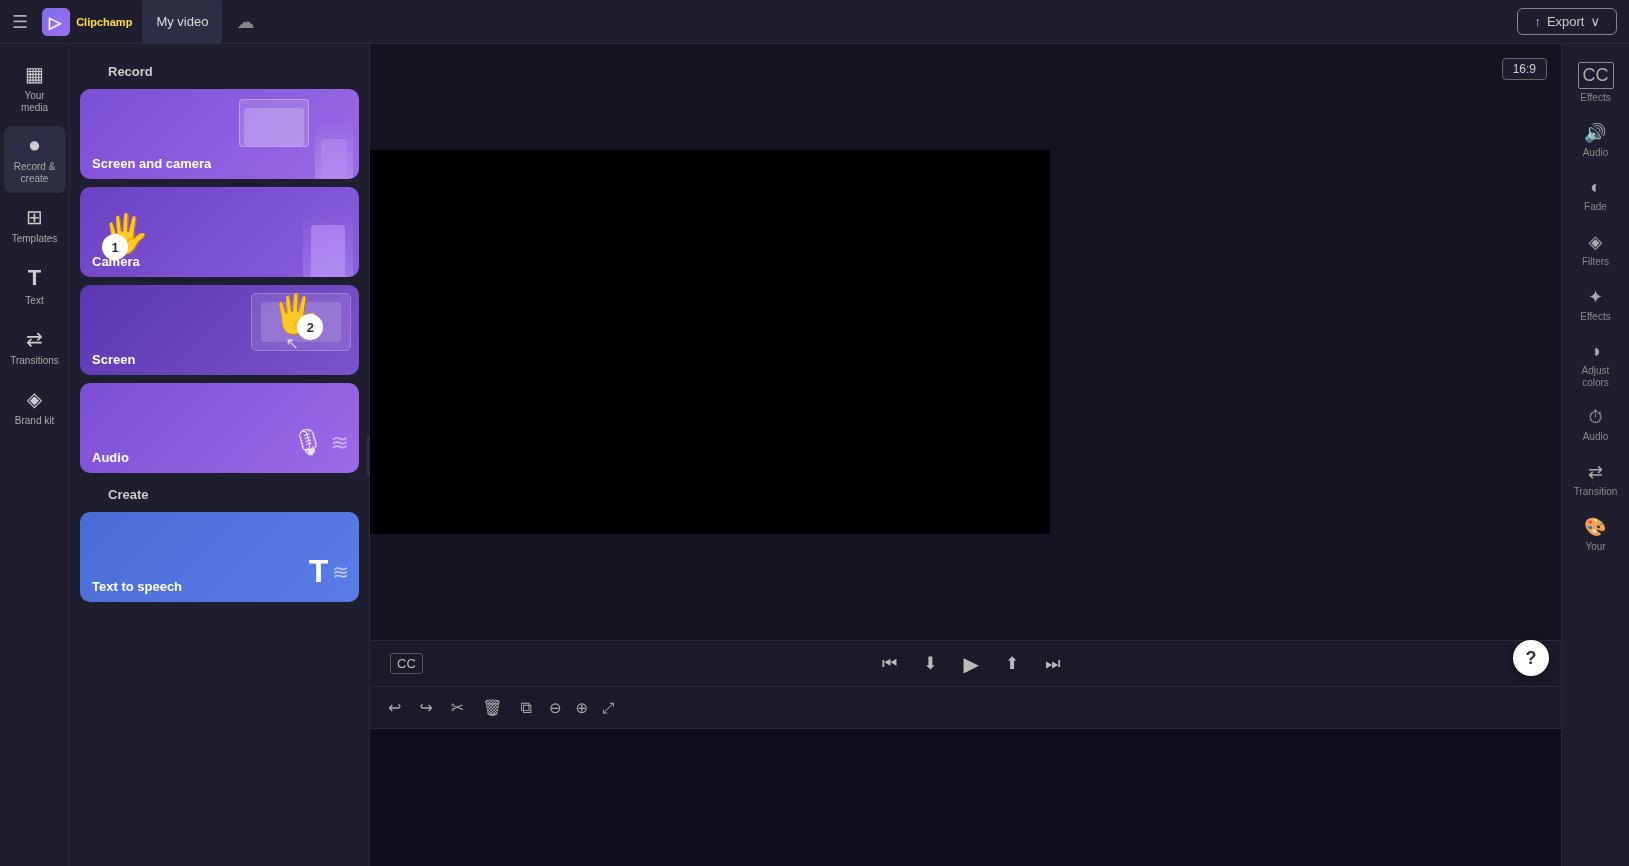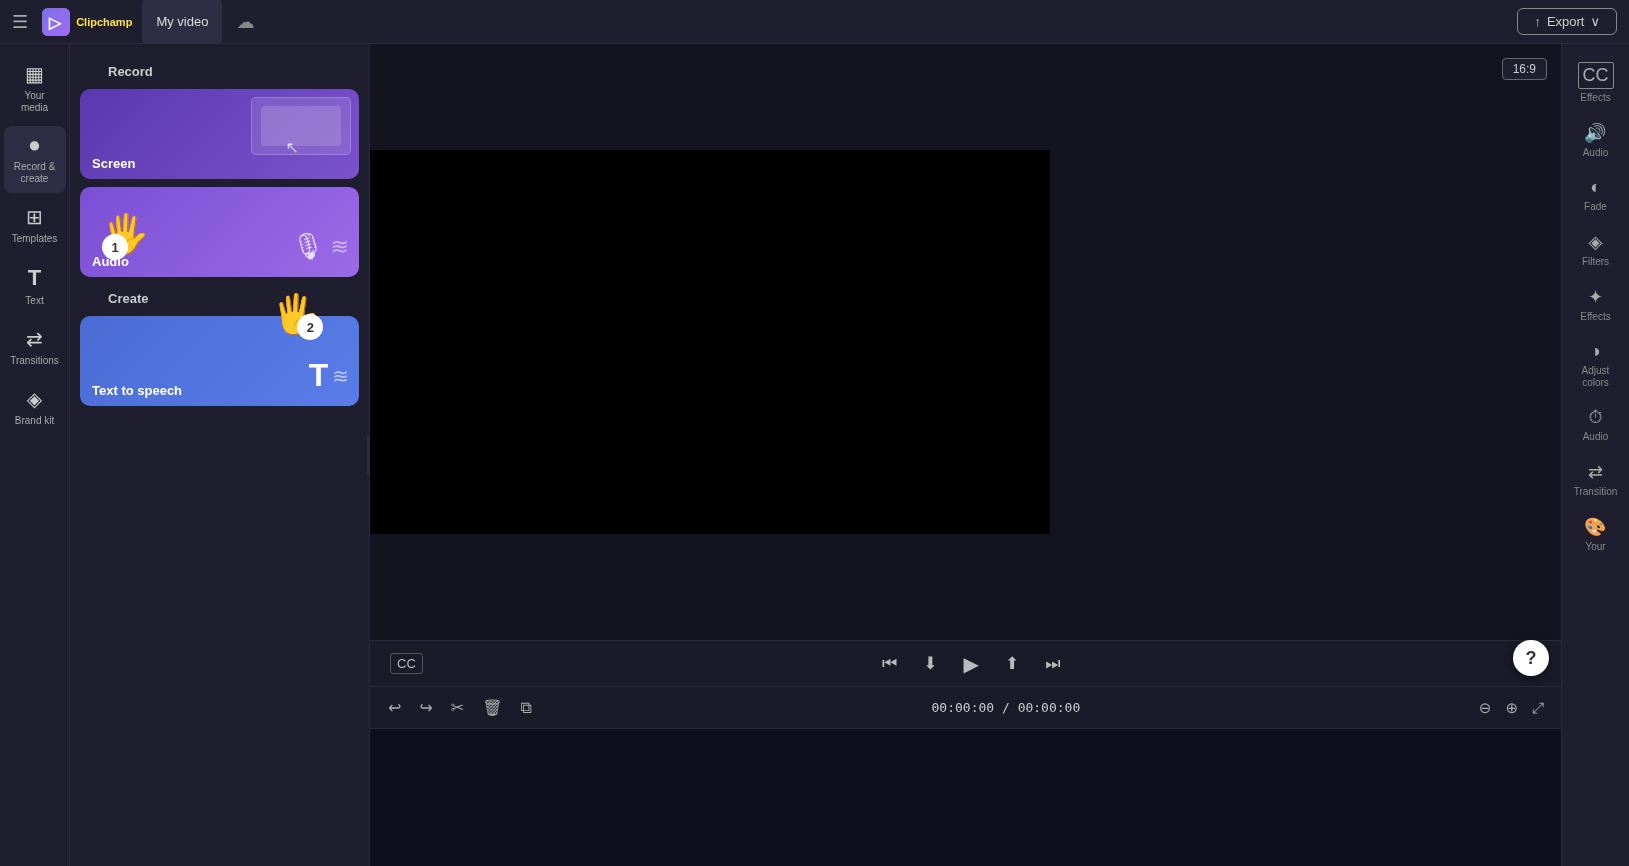--- a/index.html
+++ b/index.html
@@ -432,21 +432,37 @@
       <span class="sidebar-icon">◈</span>
       <span class="sidebar-label">Brand kit</span>
     </div>
   </div>
 
   <div class="panel" style="position:relative;">
 
     <div class="panel-section-title">Record</div>
     <div class="record-cards">
 
-
+      <div class="record-card card-screen-camera" style="height:90px;">
+        <div class="screen-preview" style="top:10px;right:50px;width:70px;height:48px;">
+          <div class="screen-preview-inner"></div>
+        </div>
+
+        <div style="position:absolute;right:6px;bottom:0;width:38px;height:60px;background:linear-gradient(180deg,transparent,rgba(255,255,255,0.2));border-radius:4px 4px 0 0;display:flex;align-items:flex-end;justify-content:center;">
+          <div style="width:26px;height:40px;background:rgba(180,140,240,0.6);border-radius:4px 4px 0 0;"></div>
+        </div>
+        <span class="card-label">Screen and camera</span>
+      </div>
+
+      <div class="record-card card-camera" style="height:90px;">
+        <div style="position:absolute;right:6px;bottom:0;width:50px;height:70px;background:linear-gradient(180deg,transparent,rgba(255,255,255,0.15));border-radius:4px 4px 0 0;display:flex;align-items:flex-end;justify-content:center;">
+          <div style="width:34px;height:52px;background:rgba(200,160,255,0.5);border-radius:4px 4px 0 0;"></div>
+        </div>
+        <span class="card-label">Camera</span>
+      </div>
 
       <div class="record-card card-screen" style="height:90px;">
         <div style="position:absolute;top:8px;right:8px;width:100px;height:58px;background:rgba(255,255,255,0.12);border-radius:5px;border:1px solid rgba(255,255,255,0.2);">
           <div style="width:80px;height:40px;background:rgba(255,255,255,0.15);border-radius:3px;margin:8px auto;"></div>
         </div>
 
         <div style="position:absolute;bottom:22px;right:60px;font-size:16px;color:#fff;opacity:0.7;">↖</div>
         <span class="card-label">Screen</span>
       </div>
 
@@ -507,25 +523,20 @@
       </div>
     </div>
 
     <div class="timeline">
       <div class="timeline-toolbar">
         <button class="tl-btn">↩</button>
         <button class="tl-btn">↪</button>
         <button class="tl-btn">✂</button>
         <button class="tl-btn">🗑</button>
         <button class="tl-btn">⧉</button>
-        <div class="tl-time">
-          <span>00:00:00</span>
-          <span> / </span>
-          <span>00:00:00</span>
-        </div>
         <div class="tl-zoom">
           <button class="tl-zoom-btn">⊖</button>
           <button class="tl-zoom-btn">⊕</button>
           <button class="tl-zoom-btn">⤢</button>
         </div>
       </div>
       <div class="tl-tracks"></div>
     </div>
   </div>
 

